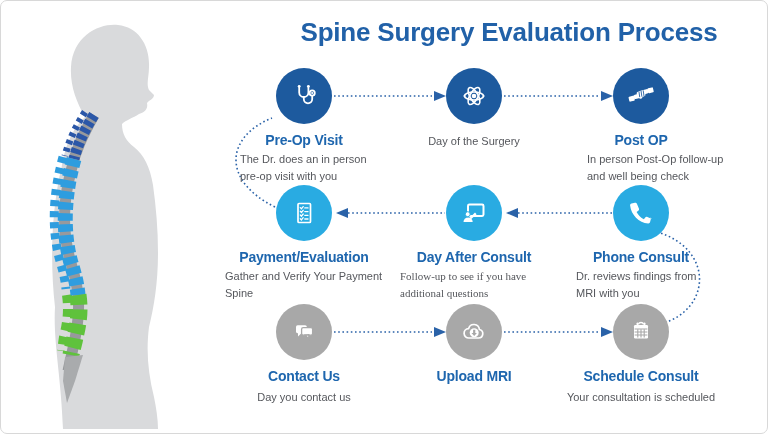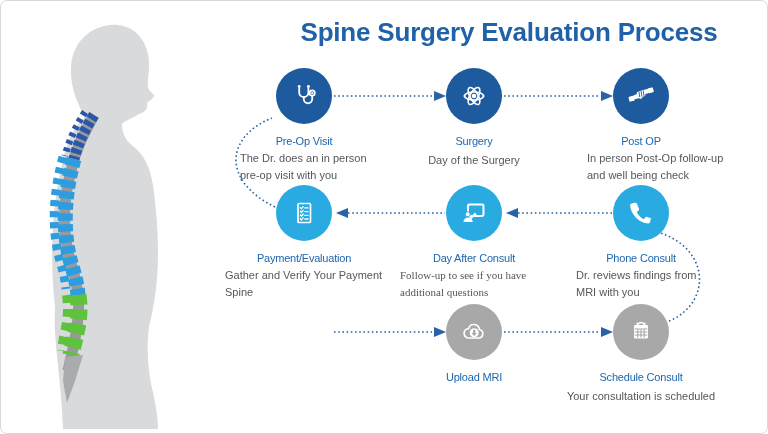--- a/index.html
+++ b/index.html
@@ -13,21 +13,21 @@
     font-size:26px;font-weight:bold;color:var(--title-blue,#2161a8);letter-spacing:-0.2px;
   }
   .cell{position:absolute;width:186px;text-align:center;}
   .c1{left:210px;} .c2{left:380px;} .c3{left:547px;}
   .r1{top:67px;} .r2{top:184px;} .r3{top:303px;}
   .circle{width:56px;height:56px;border-radius:50%;margin:0 auto 7px auto;
     display:flex;align-items:center;justify-content:center;}
   .dark{background:var(--dark-blue-circle,#1d5a9e);}
   .light{background:var(--light-blue-circle,#29abe2);}
   .gray{background:var(--gray-circle,#a8a8a8);}
-  .step-label{display:inline-block;white-space:nowrap;font-size:11px;font-weight:normal;
+  .step-label{display:inline-block;white-space:nowrap;font-size:14px;font-weight:bold;
     color:var(--step-label-blue,#1e66ae);letter-spacing:-0.2px;margin-bottom:3px;}
   .step-desc{display:inline-block;text-align:left;font-size:11px;line-height:1.5;
     color:var(--description-gray,#55575c);max-width:156px;}
   .cell[data-name="step-pre-op-visit"] .step-desc{max-width:128px;}
   .cell[data-name="step-post-op"] .step-desc{max-width:140px;margin-left:32px;}
   .cell[data-name="step-payment-insurance"] .step-desc{max-width:158px;}
   .cell[data-name="step-day-after-consult"] .step-desc{max-width:148px;font-family:Liberation Serif, serif;}
   .cell[data-name="step-phone-consult"] .step-desc{max-width:130px;}
   .cell[data-name="step-upload-mri"] .step-desc{max-width:135px;}
   svg{display:block;}
@@ -110,21 +110,20 @@
         <g fill="none" stroke="#fff" stroke-width="1.6">
           <ellipse cx="15" cy="15" rx="9.6" ry="4"></ellipse>
           <ellipse cx="15" cy="15" rx="9.6" ry="4" transform="rotate(60 15 15)"></ellipse>
           <ellipse cx="15" cy="15" rx="9.6" ry="4" transform="rotate(120 15 15)"></ellipse>
         </g>
         <circle cx="15" cy="15" r="2.3" fill="#fff"></circle>
         <circle cx="5.6" cy="15" r="1.1" fill="#fff"></circle>
         <circle cx="24.4" cy="15" r="1.1" fill="#fff"></circle>
       </svg>
     </div>
-    <div><span class="step-label" data-name="step-label">Surgery</span></div>
     <span class="step-desc" data-name="step-description">Day of the Surgery</span>
   </div>
 
   <div class="cell c3 r1" data-name="step-post-op">
     <div class="circle dark" data-name="step-circle">
       <svg data-name="handshake-icon" width="30" height="30" viewBox="0 0 30 30">
         <g transform="rotate(-14 15 13)">
           <g fill="#fff">
             <rect x="2" y="12.8" width="5.6" height="5" rx="0.9"></rect>
             <rect x="22.4" y="9.2" width="5.6" height="5" rx="0.9"></rect>
@@ -184,20 +183,34 @@
         <path fill="#fff" d="M25.9 20.9 l-4.5-1.9 c-.8-.3-1.7-.1-2.2.6 l-1.3 1.7
           c-3.1-1.7-5.6-4.2-7.3-7.3 l1.7-1.3 c.7-.5.9-1.4.6-2.2 L11 5.9
           c-.3-.9-1.2-1.4-2.1-1.2 l-3.4.8 c-.9.2-1.5 1-1.4 1.9
           1.1 9.5 8.6 17 18.1 18.1 .9.1 1.7-.5 1.9-1.4 l.8-3.4 c.2-.9-.3-1.8-1-1.8 z"></path>
       </svg>
     </div>
     <div><span class="step-label" data-name="step-label">Phone Consult</span></div>
     <span class="step-desc" data-name="step-description">Dr. reviews findings from MRI with you</span>
   </div>
 
+  <div class="cell c1 r3" data-name="step-contact-us">
+    <div class="circle gray" data-name="step-circle">
+      <svg data-name="chat-bubbles-icon" width="30" height="30" viewBox="0 0 30 30">
+        <rect x="7" y="8.2" width="10.8" height="8" rx="1.6" fill="#fff"></rect>
+        <polygon points="9,15.6 9,19.4 12.6,15.9" fill="#fff"></polygon>
+        <g fill="#fff" style="stroke:var(--gray-circle)" stroke-width="1.3">
+          <rect x="12.6" y="10.6" width="11" height="7.6" rx="1.6"></rect>
+          <polygon points="19.8,17.8 19.8,21.6 16.2,18.1"></polygon>
+        </g>
+      </svg>
+    </div>
+    <div><span class="step-label" data-name="step-label">Contact Us</span></div>
+    <span class="step-desc" data-name="step-description">Day you contact us</span>
+  </div>
 
   <div class="cell c2 r3" data-name="step-upload-mri">
     <div class="circle gray" data-name="step-circle">
       <svg data-name="cloud-download-icon" width="30" height="30" viewBox="0 0 30 30">
         <path d="M10 21 h9.5 a4.3 4.3 0 0 0 .9-8.5 5.5 5.5 0 0 0-10.8-.9 A4.1 4.1 0 0 0 10 21 z" fill="none" stroke="#fff" stroke-width="1.7" stroke-linejoin="round"></path>
         <circle cx="15.2" cy="15.8" r="4.5" fill="#fff"></circle>
         <polygon points="15.2,19 12.5,15.9 14.1,15.9 14.1,12.8 16.3,12.8 16.3,15.9 17.9,15.9" style="fill:var(--gray-circle)"></polygon>
       </svg>
     </div>
     <div><span class="step-label" data-name="step-label">Upload MRI</span></div>

